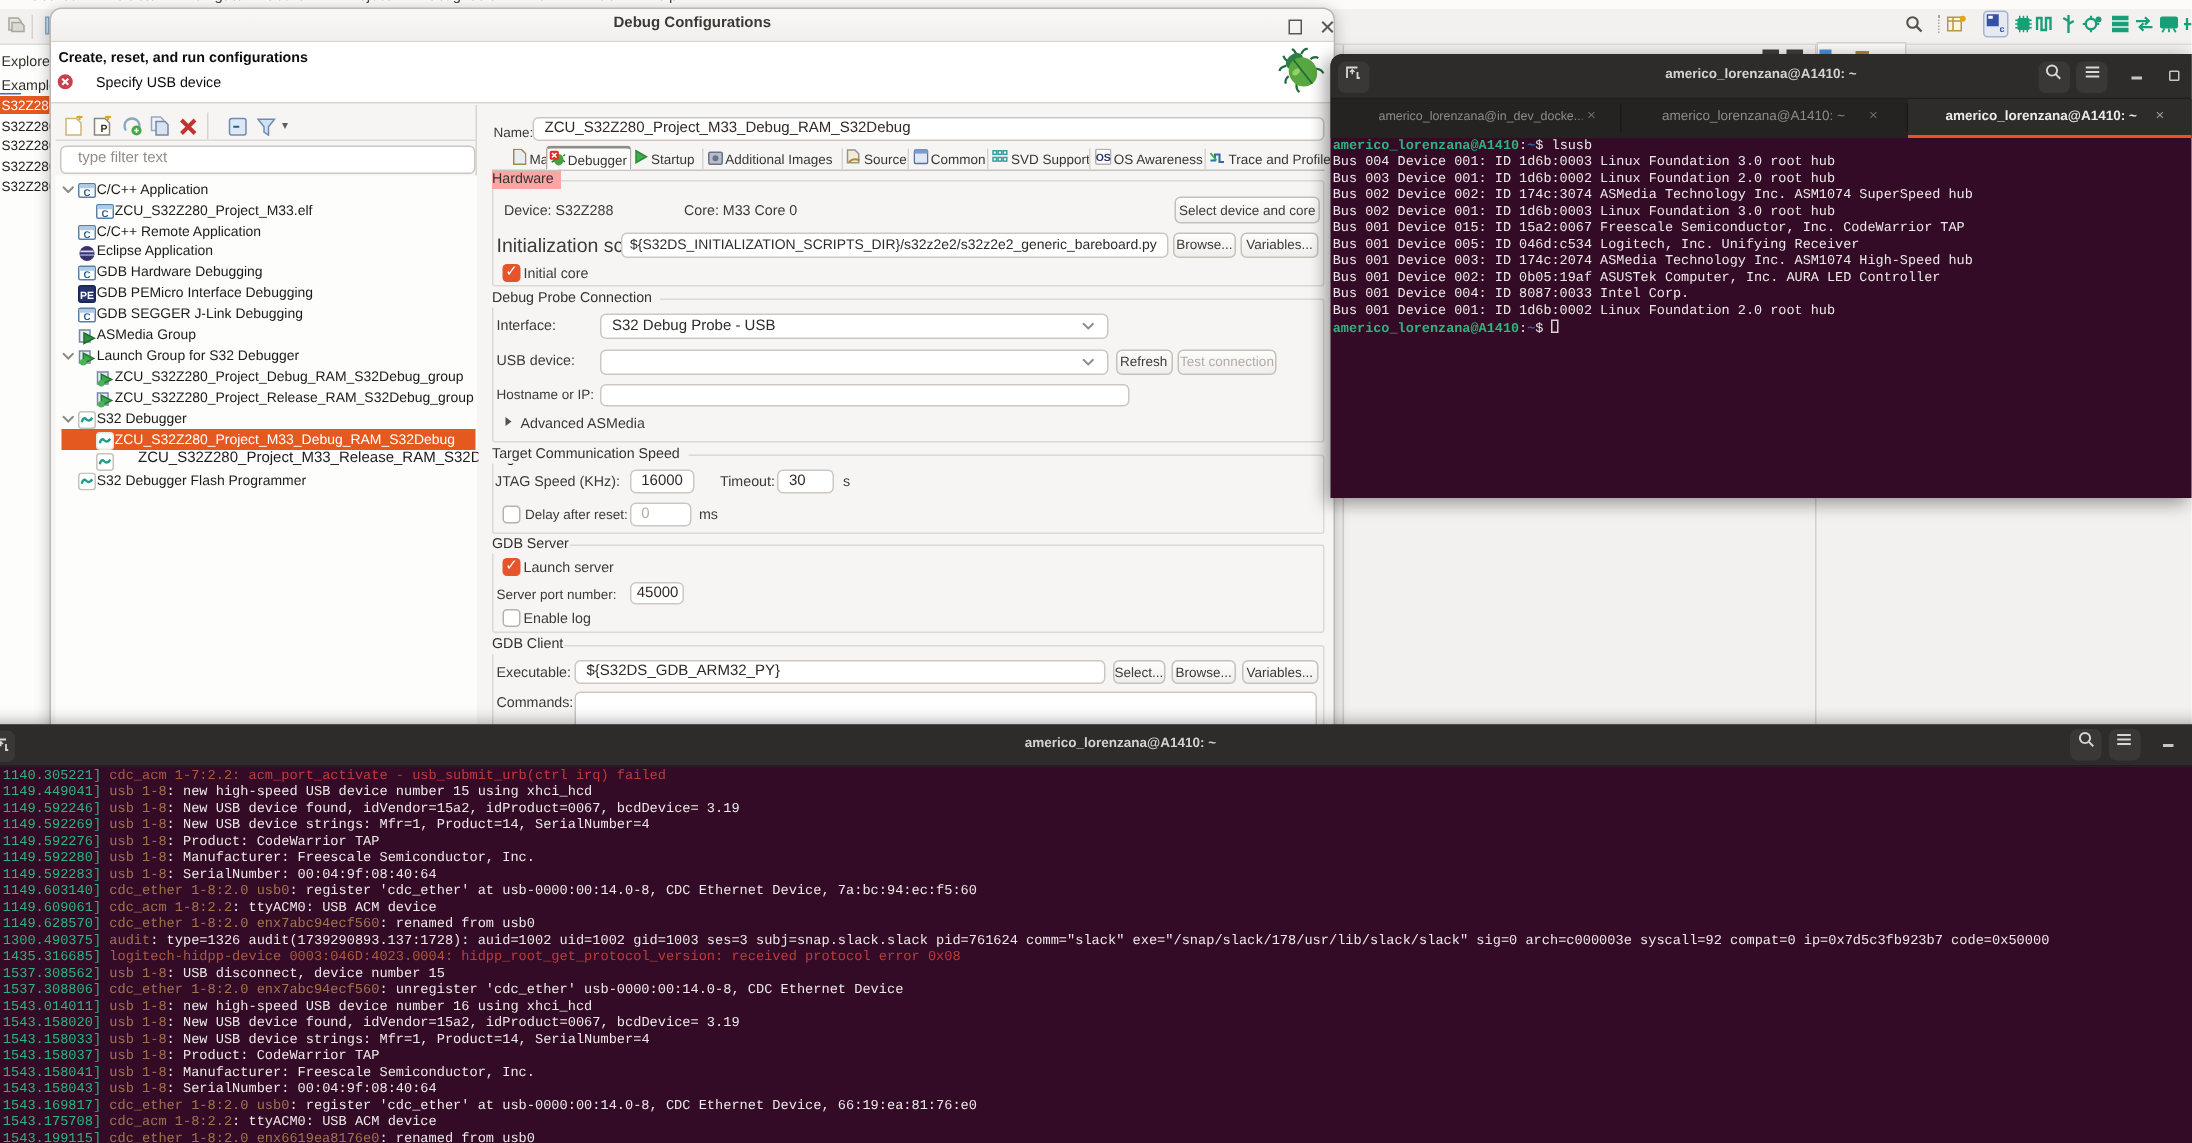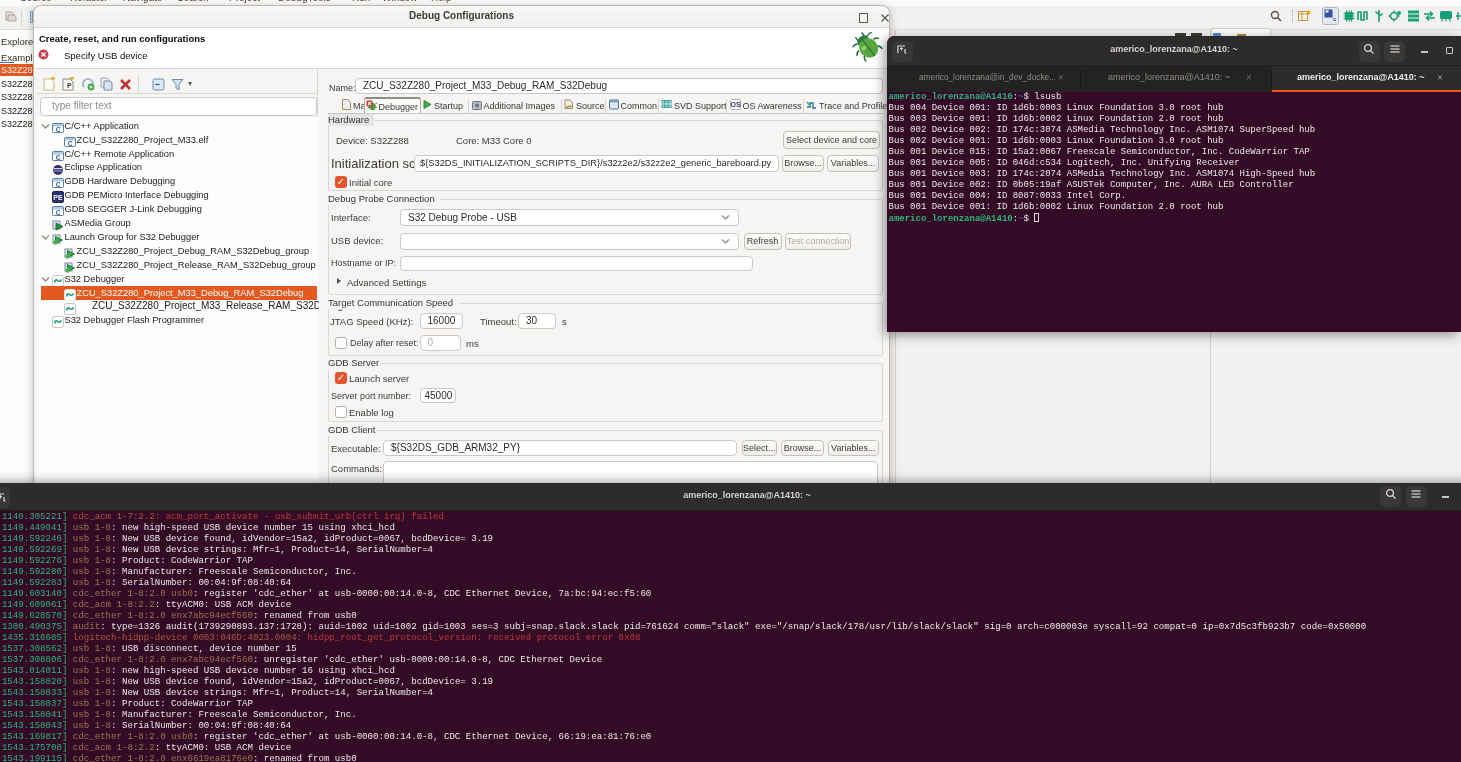--- a/index.html
+++ b/index.html
@@ -314,21 +314,21 @@
       </svg></span>SVD Support</div>
 <div class="ab" style="left:728.5px;top:98.5px;width:75px;height:14px;border-right:1px solid #d8d3ce;font-size:9px;line-height:14px;color:#3a3733;white-space:nowrap;overflow:hidden"><span style="display:inline-block;vertical-align:-1px;margin:0 2px 0 1px"><svg width="11" height="11" viewBox="0 0 11 11">
         <rect x="0.5" y="0.5" width="10" height="10" rx="1" fill="#fff" stroke="#b5b0aa"></rect>
         <text x="5.5" y="8" font-size="7" font-weight="bold" fill="#27336e" text-anchor="middle" font-family="Liberation Sans">OS</text>
       </svg></span>OS Awareness</div>
 <div class="ab" style="left:805.0px;top:98.5px;width:83px;height:14px;border-right:1px solid #d8d3ce;font-size:9px;line-height:14px;color:#3a3733;white-space:nowrap;overflow:hidden"><span style="display:inline-block;vertical-align:-1px;margin:0 2px 0 1px"><svg width="11" height="11" viewBox="0 0 11 11">
         <path d="M1 8 h3 v-4 h3 v5 h3" fill="none" stroke="#2a6db3" stroke-width="1.4"></path>
         <path d="M1 3 l4 5" stroke="#3fae49" stroke-width="1.3"></path>
       </svg></span>Trace and Profile</div>
 <div class="ab" style="left:328px;top:120px;width:555px;height:71px;border:1px solid #dcd8d3;border-radius:2px"></div>
-<div class="ab" style="left:328px;top:114px;width:46px;height:12px;background:#e5e5e5;font-size:9.5px;line-height:12px;color:#35322f;padding-right:3px;white-space:nowrap">Hardware</div>
+<div class="ab" style="left:328px;top:114px;width:46px;height:12px;background:#fca5a5;font-size:9.5px;line-height:12px;color:#35322f;padding-right:3px;white-space:nowrap">Hardware</div>
 <div class="ab" style="left:336px;top:134px;font-size:9.5px;line-height:13px;color:#3d3a36;white-space:nowrap">Device:  S32Z288</div>
 <div class="ab" style="left:456px;top:134px;font-size:9.5px;line-height:13px;color:#3d3a36;white-space:nowrap">Core:  M33 Core 0</div>
 <div class="ab btn" style="left:783px;top:131px;width:97px;height:18px;line-height:16px;color:#3d3a36">Select device and core</div>
 <div class="ab" style="left:331px;top:157px;font-size:13px;line-height:13px;color:#3d3a36;white-space:nowrap">Initialization script:</div>
 <div class="ab" style="left:414px;top:154.5px;width:365px;height:17px;background:#fff;border:1px solid #cdc7c2;border-radius:4px;font-size:9.3px;line-height:15px;padding-left:5px;color:#2e2b28;overflow:hidden"><span style="white-space:nowrap">${S32DS_INITIALIZATION_SCRIPTS_DIR}/s32z2e2/s32z2e2_generic_bareboard.py</span></div>
 <div class="ab btn" style="left:782px;top:154.5px;width:42px;height:17px;line-height:15px;color:#3d3a36">Browse...</div>
 <div class="ab btn" style="left:827px;top:154.5px;width:52px;height:17px;line-height:15px;color:#3d3a36">Variables...</div>
 <div class="ab" style="left:335px;top:176px;width:12px;height:12px;background:#e6542c;border-radius:3px;color:#fff;font-size:10px;line-height:12px;text-align:center">✓</div>
 <div class="ab" style="left:349px;top:176px;font-size:9.5px;line-height:13px;color:#3d3a36;white-space:nowrap">Initial core</div>
 <div class="ab" style="left:328px;top:198.5px;width:555px;height:96px;border:1px solid #dcd8d3;border-radius:2px"></div>
@@ -341,21 +341,21 @@
 <div class="ab" style="left:331px;top:234px;font-size:9.5px;line-height:13px;color:#3d3a36;white-space:nowrap">USB device:</div>
 <div class="ab" style="left:400px;top:232.5px;width:339px;height:17.5px;background:#fff;border:1px solid #cdc7c2;border-radius:4px;font-size:10px;line-height:15.5px;padding-left:7px;color:#2e2b28;overflow:hidden"></div>
 <svg class="ab" style="left:721px;top:239.25px" width="9" height="5" viewBox="0 0 9 5">
     <path d="M1 0.5 L4.5 4 L8 0.5" fill="none" stroke="#8d8983" stroke-width="1.2"></path>
   </svg>
 <div class="ab btn" style="left:743.5px;top:232.5px;width:38px;height:17.5px;line-height:15.5px;color:#3d3a36">Refresh</div>
 <div class="ab btn" style="left:785px;top:232.5px;width:66px;height:17.5px;line-height:15.5px;color:#b3aca5">Test connection</div>
 <div class="ab" style="left:331px;top:257px;font-size:9px;line-height:13px;color:#3d3a36;white-space:nowrap">Hostname or IP:</div>
 <div class="ab" style="left:400px;top:255.5px;width:353px;height:15.5px;background:#fff;border:1px solid #cdc7c2;border-radius:4px;font-size:10px;line-height:13.5px;padding-left:7px;color:#2e2b28;overflow:hidden"></div>
 <div class="ab" style="left:337px;top:278px;width:0;height:0;border-left:4px solid #55524e;border-top:3.5px solid transparent;border-bottom:3.5px solid transparent"></div>
-<div class="ab" style="left:347px;top:276px;font-size:9.5px;line-height:13px;color:#3d3a36;white-space:nowrap">Advanced Settings</div>
+<div class="ab" style="left:347px;top:276px;font-size:9.5px;line-height:13px;color:#3d3a36;white-space:nowrap">Advanced ASMedia</div>
 <div class="ab" style="left:328px;top:302.5px;width:555px;height:53px;border:1px solid #dcd8d3;border-radius:2px"></div>
 <div class="ab" style="left:328px;top:296.5px;width:131px;height:12px;background:#f6f5f4;font-size:9.5px;line-height:12px;color:#35322f;padding-right:3px;white-space:nowrap">Target Communication Speed</div>
 <div class="ab" style="left:330px;top:315px;font-size:9.5px;line-height:13px;color:#3d3a36;white-space:nowrap">JTAG Speed (KHz):</div>
 <div class="ab" style="left:419.5px;top:313px;width:43px;height:15.5px;background:#fff;border:1px solid #cdc7c2;border-radius:4px;font-size:10px;line-height:13.5px;padding-left:7px;color:#2e2b28;overflow:hidden"><span style="white-space:nowrap">16000</span></div>
 <div class="ab" style="left:480px;top:315px;font-size:9.5px;line-height:13px;color:#3d3a36;white-space:nowrap">Timeout:</div>
 <div class="ab" style="left:518px;top:313px;width:38px;height:15.5px;background:#fff;border:1px solid #cdc7c2;border-radius:4px;font-size:10px;line-height:13.5px;padding-left:7px;color:#2e2b28;overflow:hidden"><span style="white-space:nowrap">30</span></div>
 <div class="ab" style="left:562px;top:315px;font-size:9.5px;line-height:13px;color:#3d3a36;white-space:nowrap">s</div>
 <div class="ab" style="left:335px;top:337px;width:12px;height:12px;background:#fff;border:1px solid #b7b1ab;border-radius:3px"></div>
 <div class="ab" style="left:350px;top:337px;font-size:9px;line-height:13px;color:#3d3a36;white-space:nowrap">Delay after reset:</div>
 <div class="ab" style="left:419.5px;top:335px;width:41px;height:15.5px;background:#fff;border:1px solid #cdc7c2;border-radius:4px;font-size:10px;line-height:13.5px;padding-left:7px;color:#b3aca5;overflow:hidden"><span style="white-space:nowrap">0</span></div>

